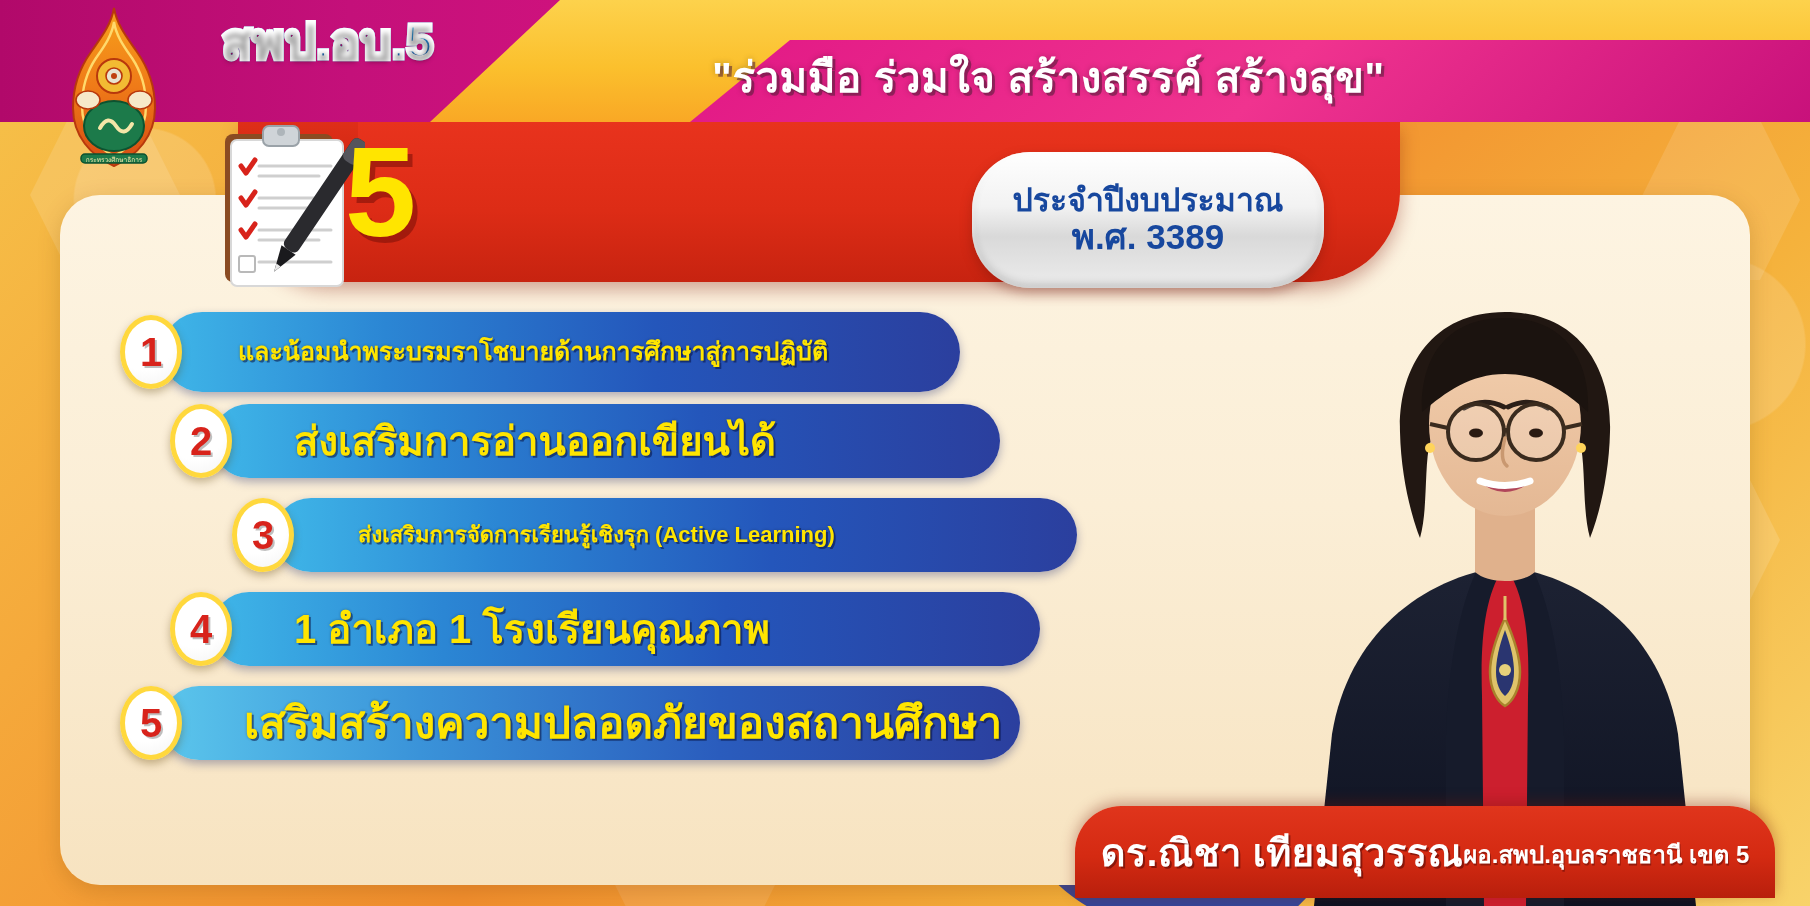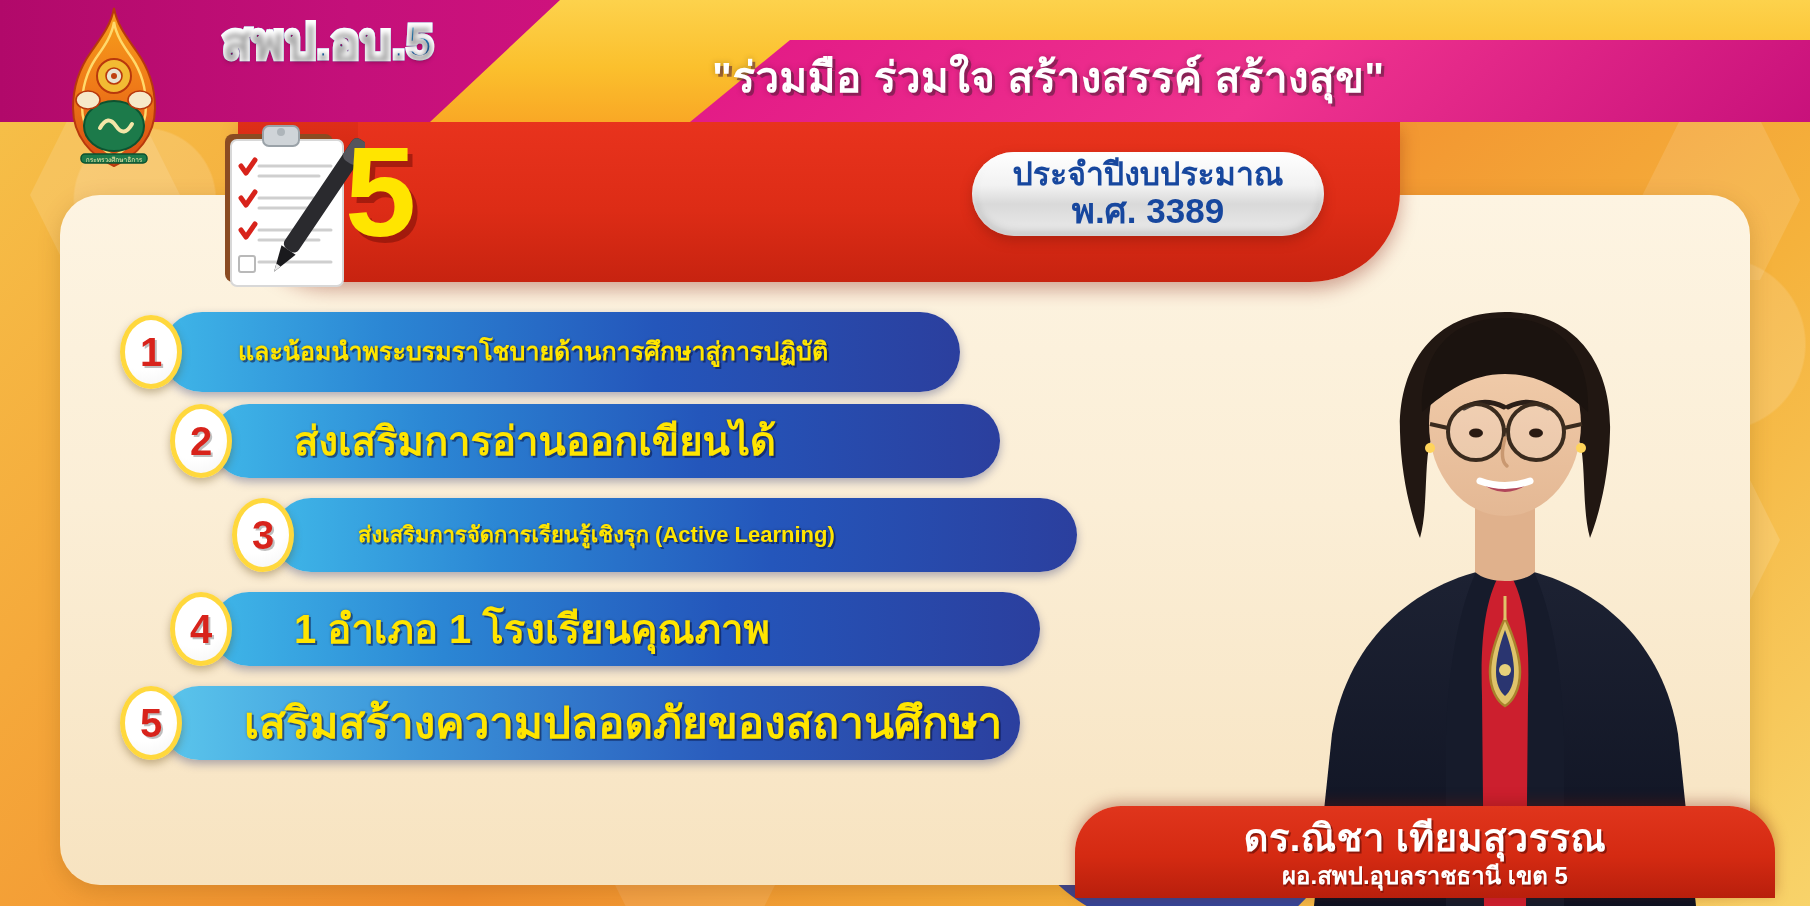--- a/index.html
+++ b/index.html
@@ -174,21 +174,21 @@
     paint-order: stroke fill;
     text-shadow: 3px 4px 5px rgba(90,10,5,.35);
     white-space: nowrap;
     z-index: 8;
   }
 
   
   .year-pill {
     position: absolute;
     left: 972px; top: 152px;
-    width: 352px; height: 84px;
+    width: 352px; height: 136px;
     border-radius: 58px;
     background: linear-gradient(180deg, #ffffff 0%, #f2f2f2 40%, #d9d9d9 62%, #ececec 100%);
     box-shadow: inset 0 3px 6px rgba(255,255,255,.95),
                 inset 0 -4px 8px rgba(0,0,0,.18),
                 0 5px 12px rgba(110,20,10,.35);
     z-index: 9;
     display: flex; flex-direction: column;
     align-items: center; justify-content: center;
     gap: 1px;
   }
@@ -275,21 +275,21 @@
 
   
   .name-banner {
     position: absolute;
     left: 1075px; bottom: 8px;
     width: 700px; height: 92px;
     background: linear-gradient(180deg, #e0351c 0%, #d42a12 55%, #b81f0c 100%);
     border-radius: 46px 46px 0 0;
     box-shadow: 0 -4px 14px rgba(120,20,10,.35);
     z-index: 9;
-    display: flex; flex-direction: column;
+    display: flex; 
     align-items: center; justify-content: center;
     padding-top: 4px;
   }
   .name-banner .n1 {
     font-size: 38px; font-weight: bold; color: #ffffff;
     text-shadow: 2px 2px 0 rgba(90,10,5,.6);
     letter-spacing: .5px; line-height: 1.1;
   }
   .name-banner .n2 {
     font-size: 24px; font-weight: bold; color: #ffffff;

